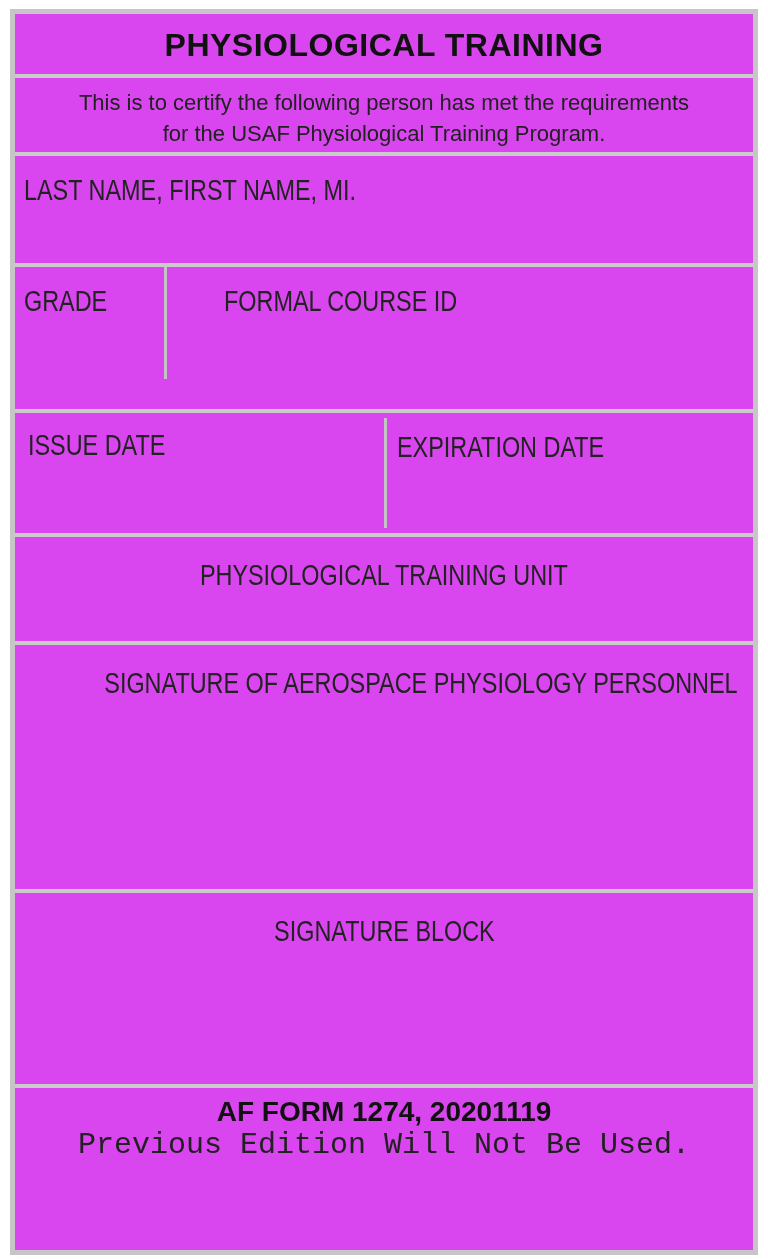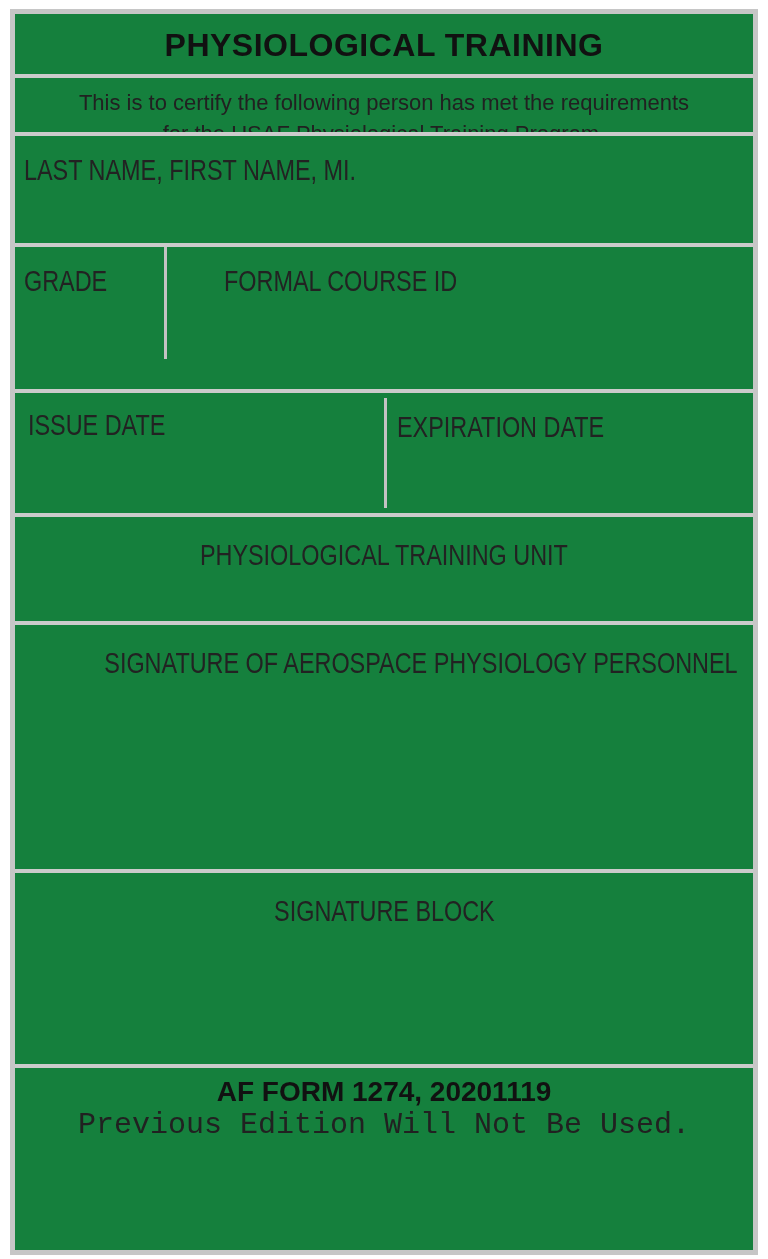--- a/index.html
+++ b/index.html
@@ -3,29 +3,29 @@
 <meta charset="utf-8">
 <style>
   html,body{margin:0;padding:0;}
   body{
     width:768px;height:1259px;background:#ffffff;
     font-family:"Liberation Sans",sans-serif;color:#1d1d1d;position:relative;
     overflow:hidden;
   }
   .form{
     position:absolute;left:10px;top:9px;width:738px;height:1236px;
-    border:5px solid #c6c6c6;background:#15803d;
+    border:5px solid #c6c6c6;background:#d946ef;
   }
   .row{box-sizing:border-box;border-bottom:4px solid #cbcbcb;position:relative;overflow:hidden;}
   .row:last-child{border-bottom:none;}
 
   .row-header{height:64px;text-align:center;padding-top:13px;}
   .row-header .title{font-size:32px;font-weight:700;color:#111;letter-spacing:0.5px;}
 
-  .row-certify{height:58px;text-align:center;padding-top:9px;}
+  .row-certify{height:78px;text-align:center;padding-top:9px;}
   .row-certify .line{font-size:22px;line-height:31px;color:#212121;}
 
   .row-name{height:111px;}
   .row-training{height:106px;}
   .row-grade{height:146px;display:flex;gap:46px;}
   .row-issue{height:124px;display:flex;}
   .row-unit{height:108px;text-align:center;}
   .row-sign{height:248px;text-align:center;}
   .row-sigblock{height:195px;text-align:center;}
   .row-footer{height:77px;text-align:center;padding-top:7px;}

